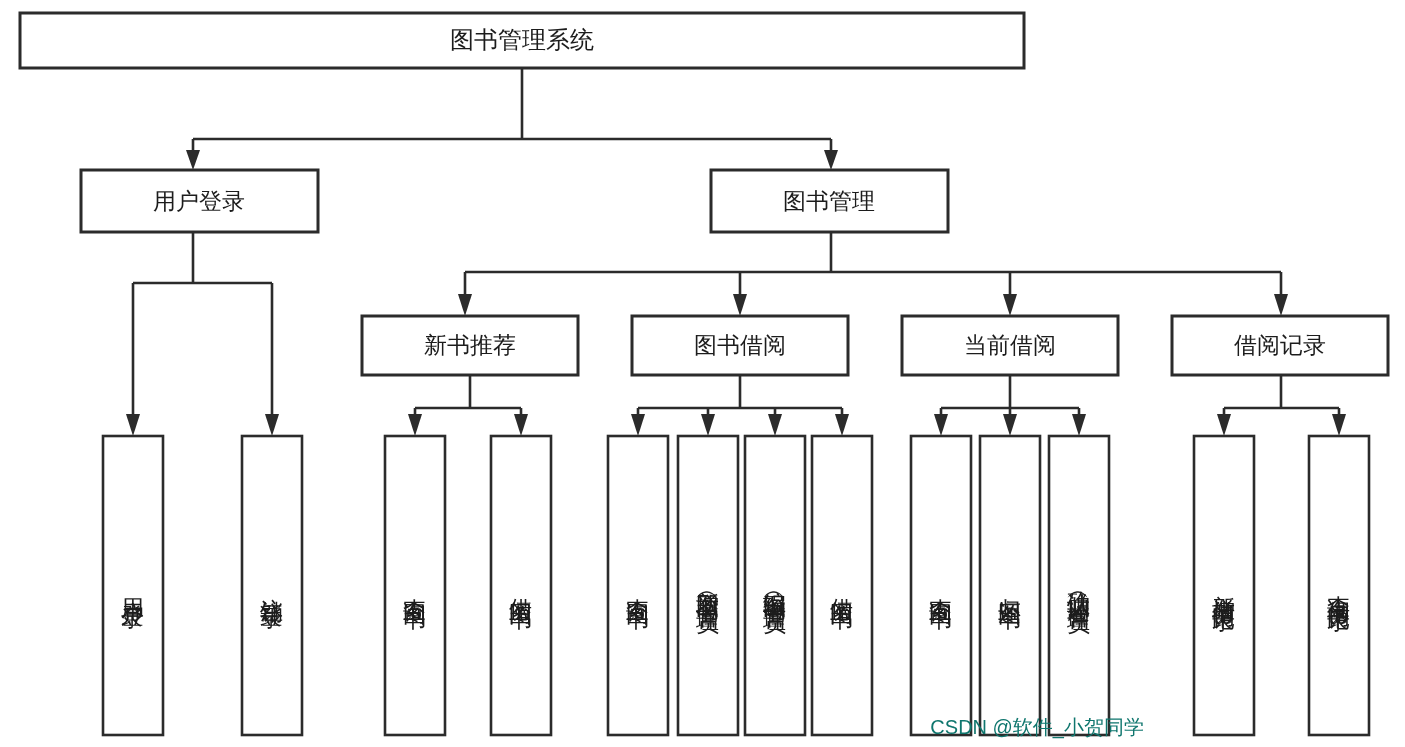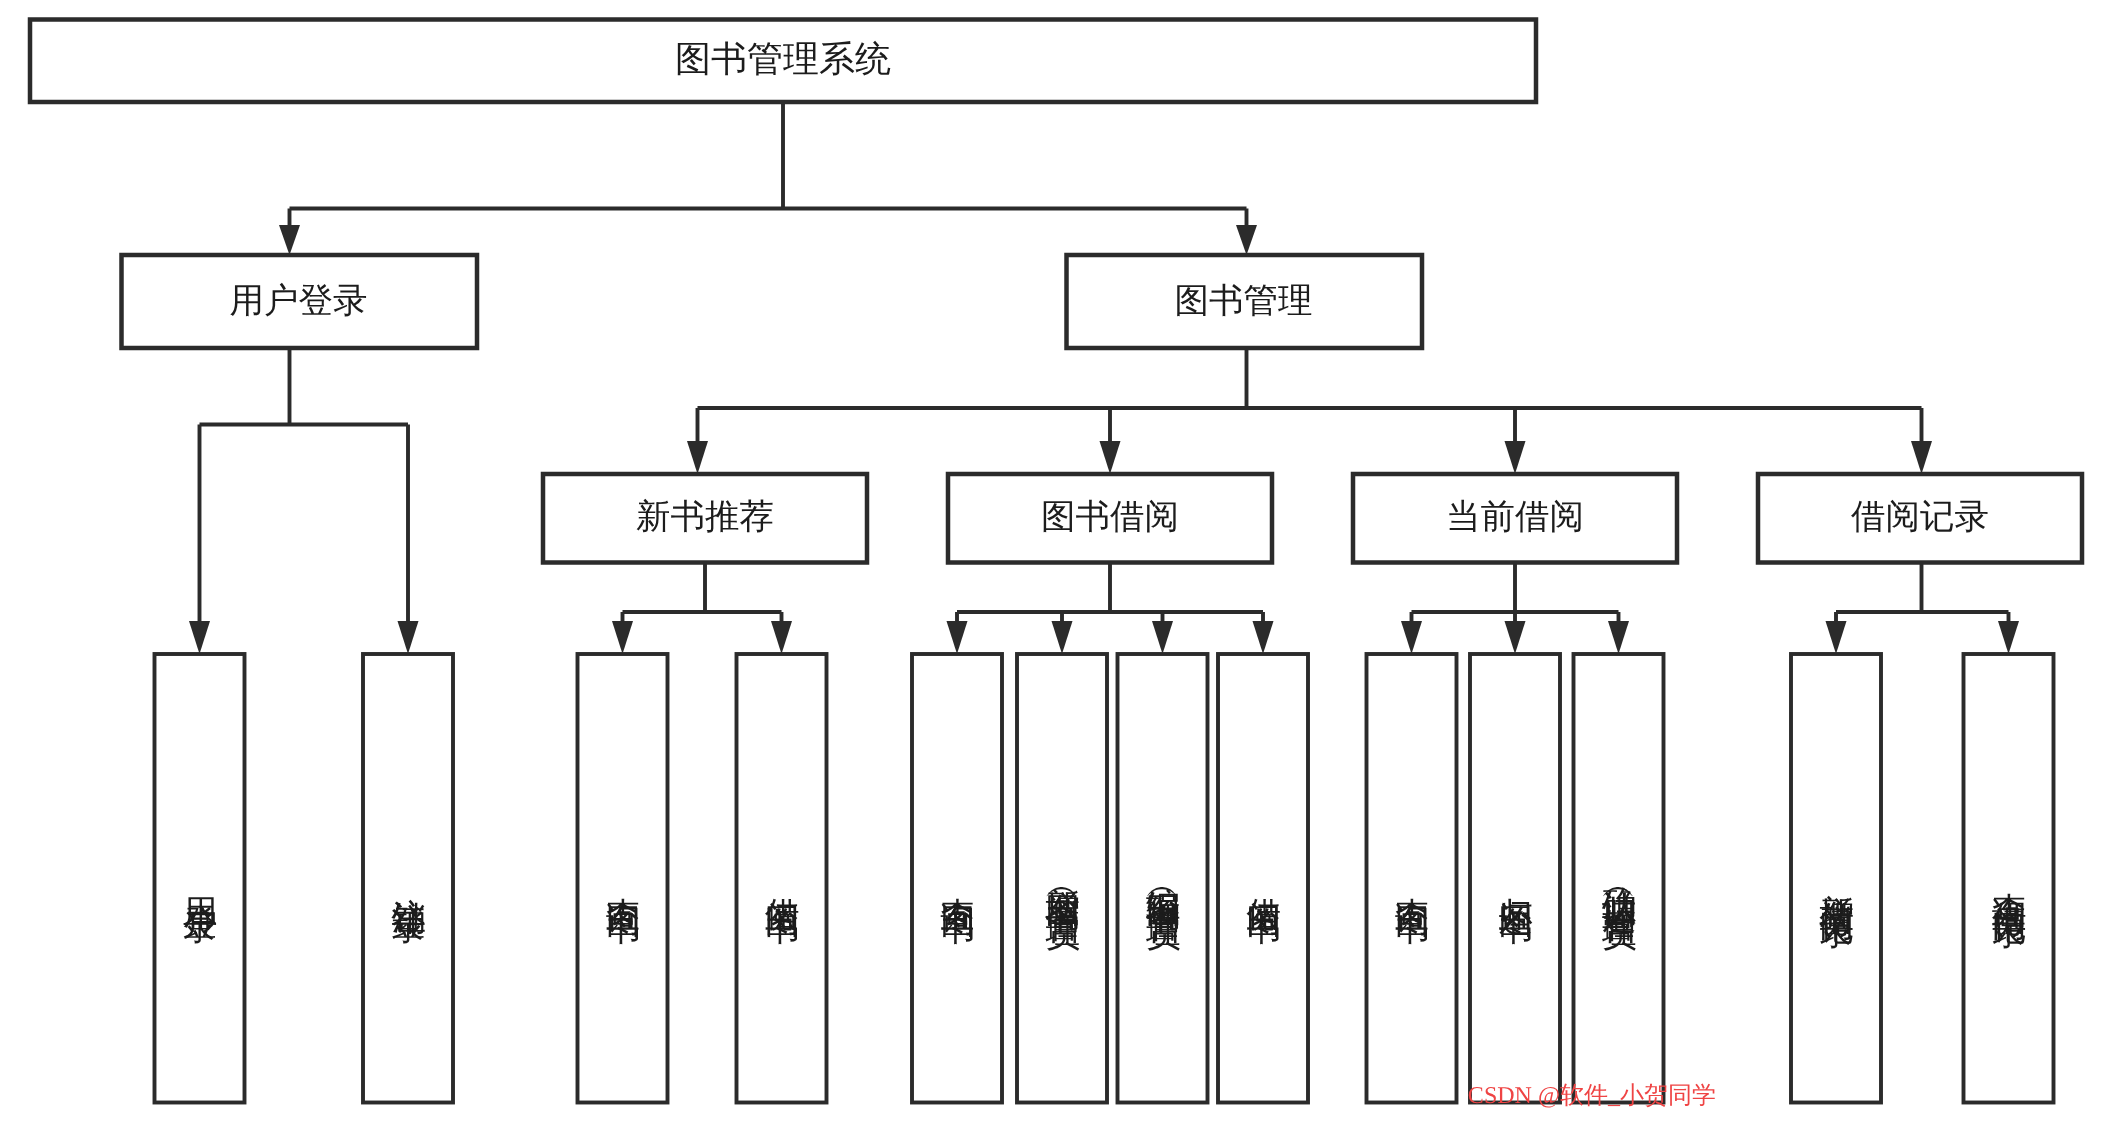--- a/index.html
+++ b/index.html
@@ -61,23 +61,23 @@
     font-size: 23px;
     text-anchor: middle;
     writing-mode: vertical-rl;
     letter-spacing: 3px;
     dominant-baseline: central;
   }
   .watermark {
     position: absolute;
     right: 8px;
     bottom: 6px;
-    font-family: Liberation Serif, serif;
-    font-size: 16px;
-    color: #ef4444;
+    font-family: Liberation Sans, sans-serif;
+    font-size: 20px;
+    color: #0f766e;
     white-space: nowrap;
     pointer-events: none;
   }
 </style>
 </head>
 <body>
 
 <div id="diagram-root">
   <svg class="flow" viewBox="0 0 1405 747" xmlns="http://www.w3.org/2000/svg">
 

